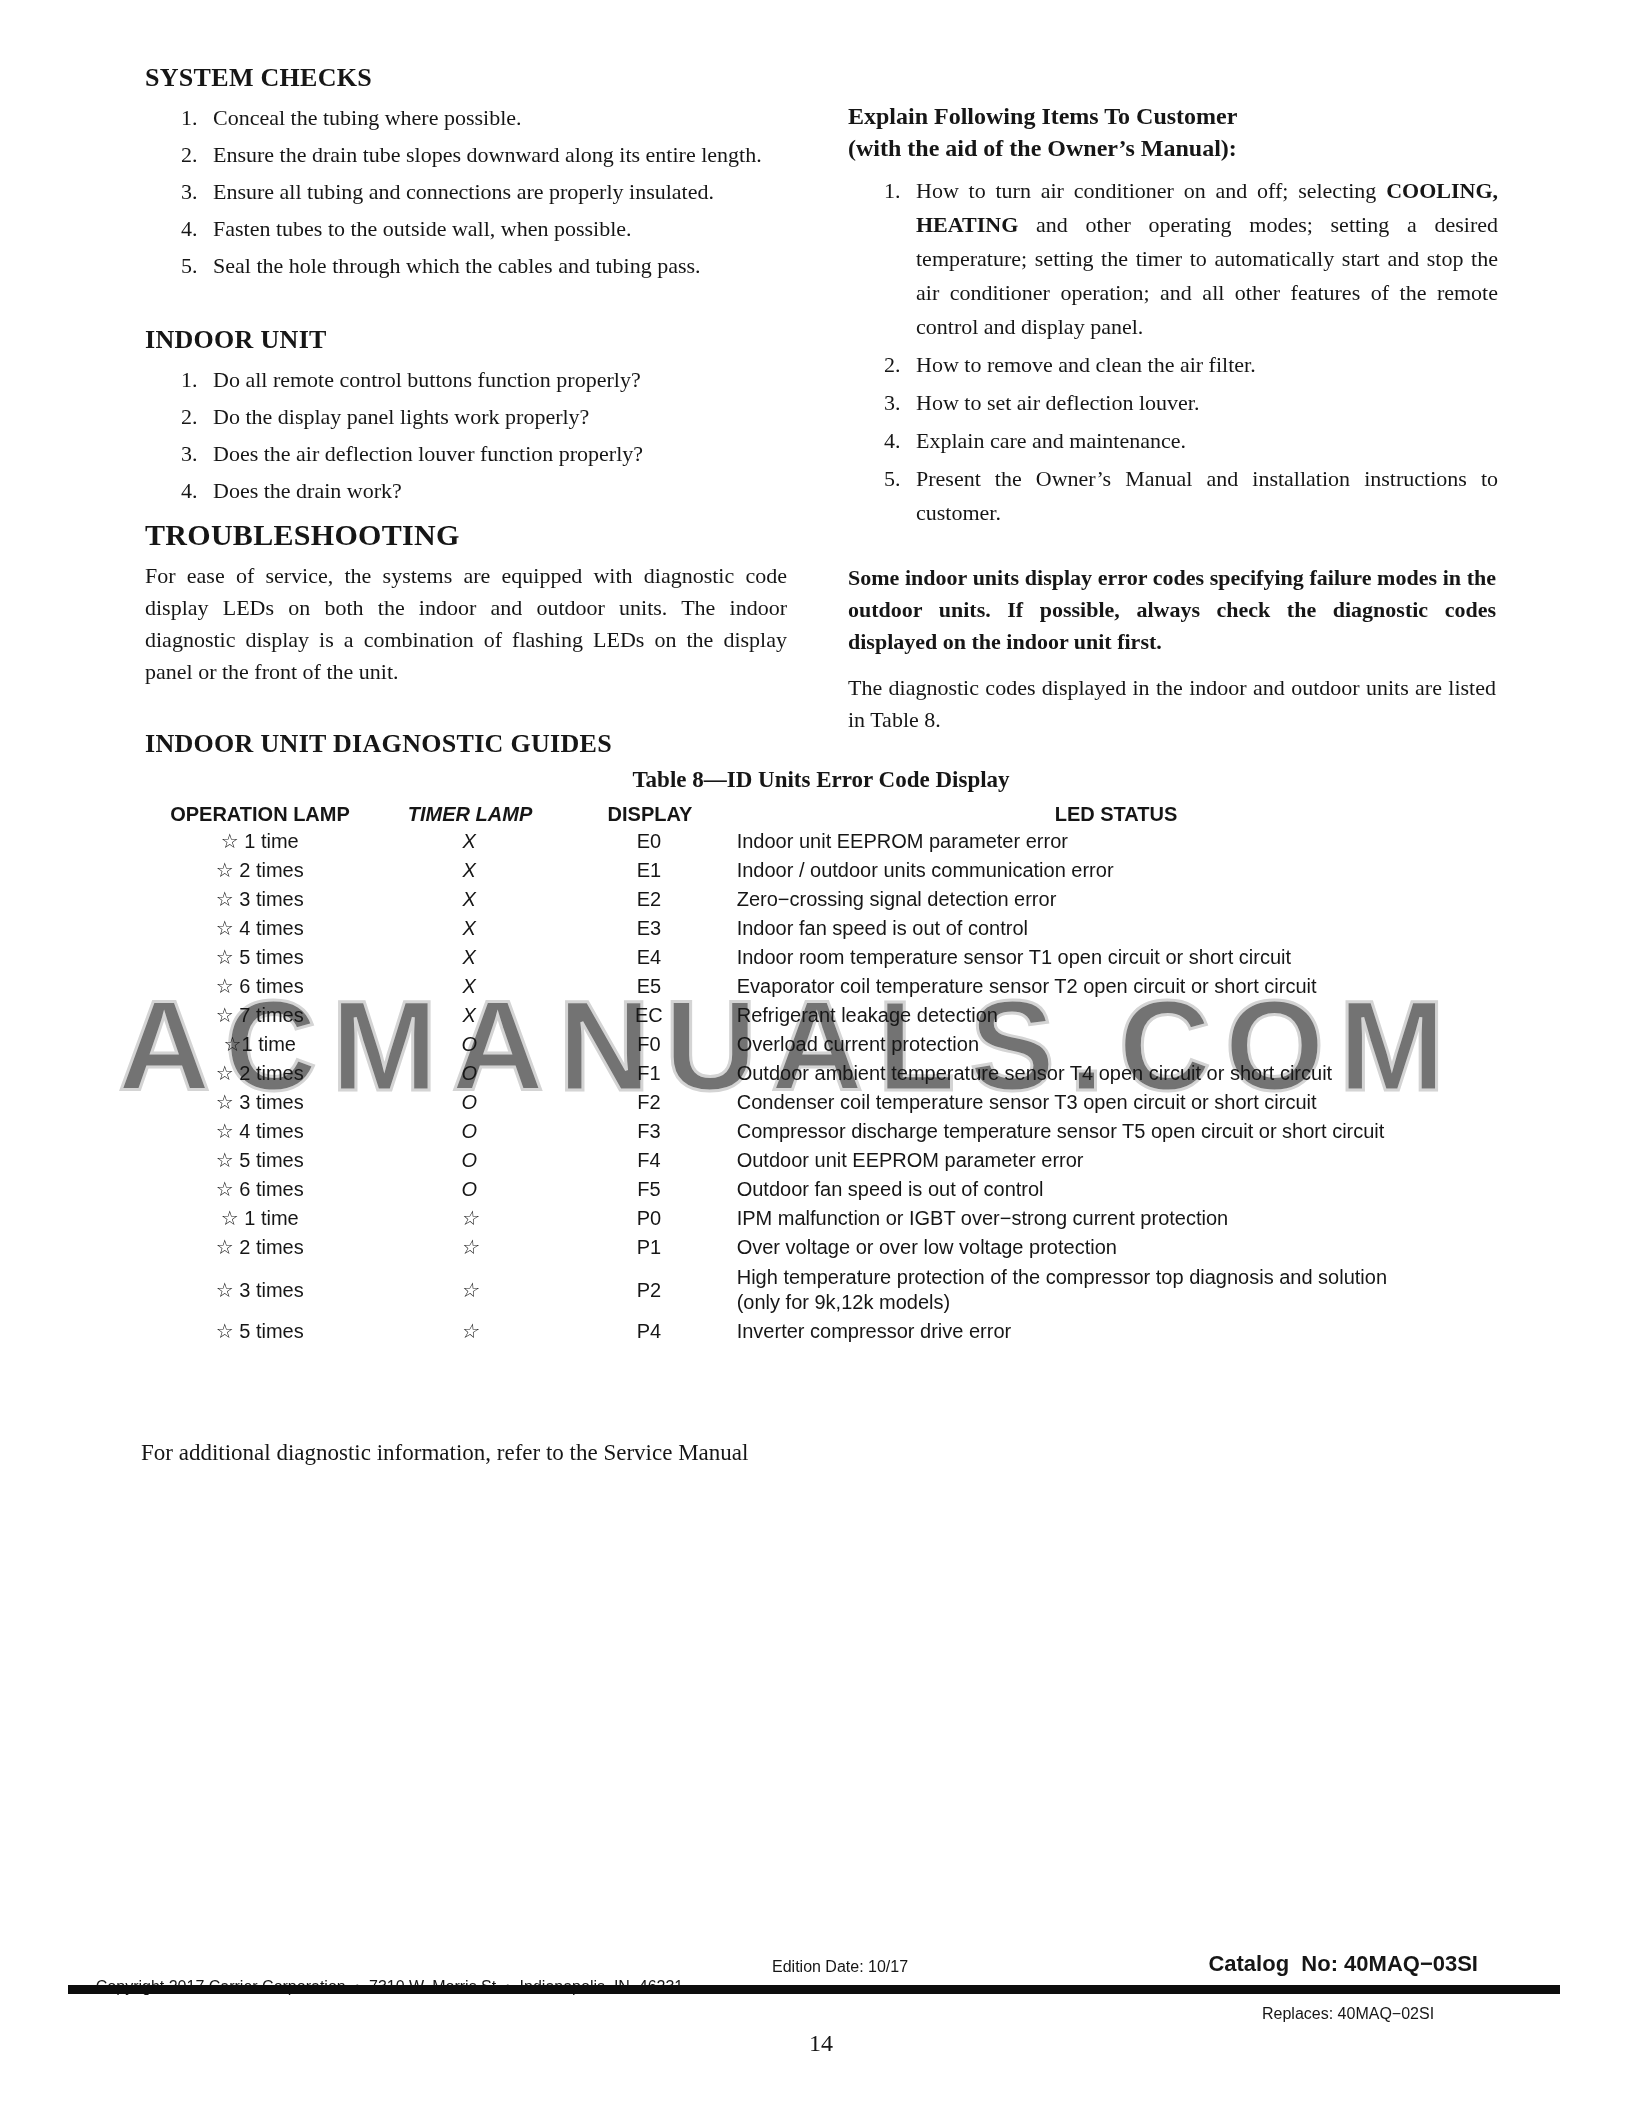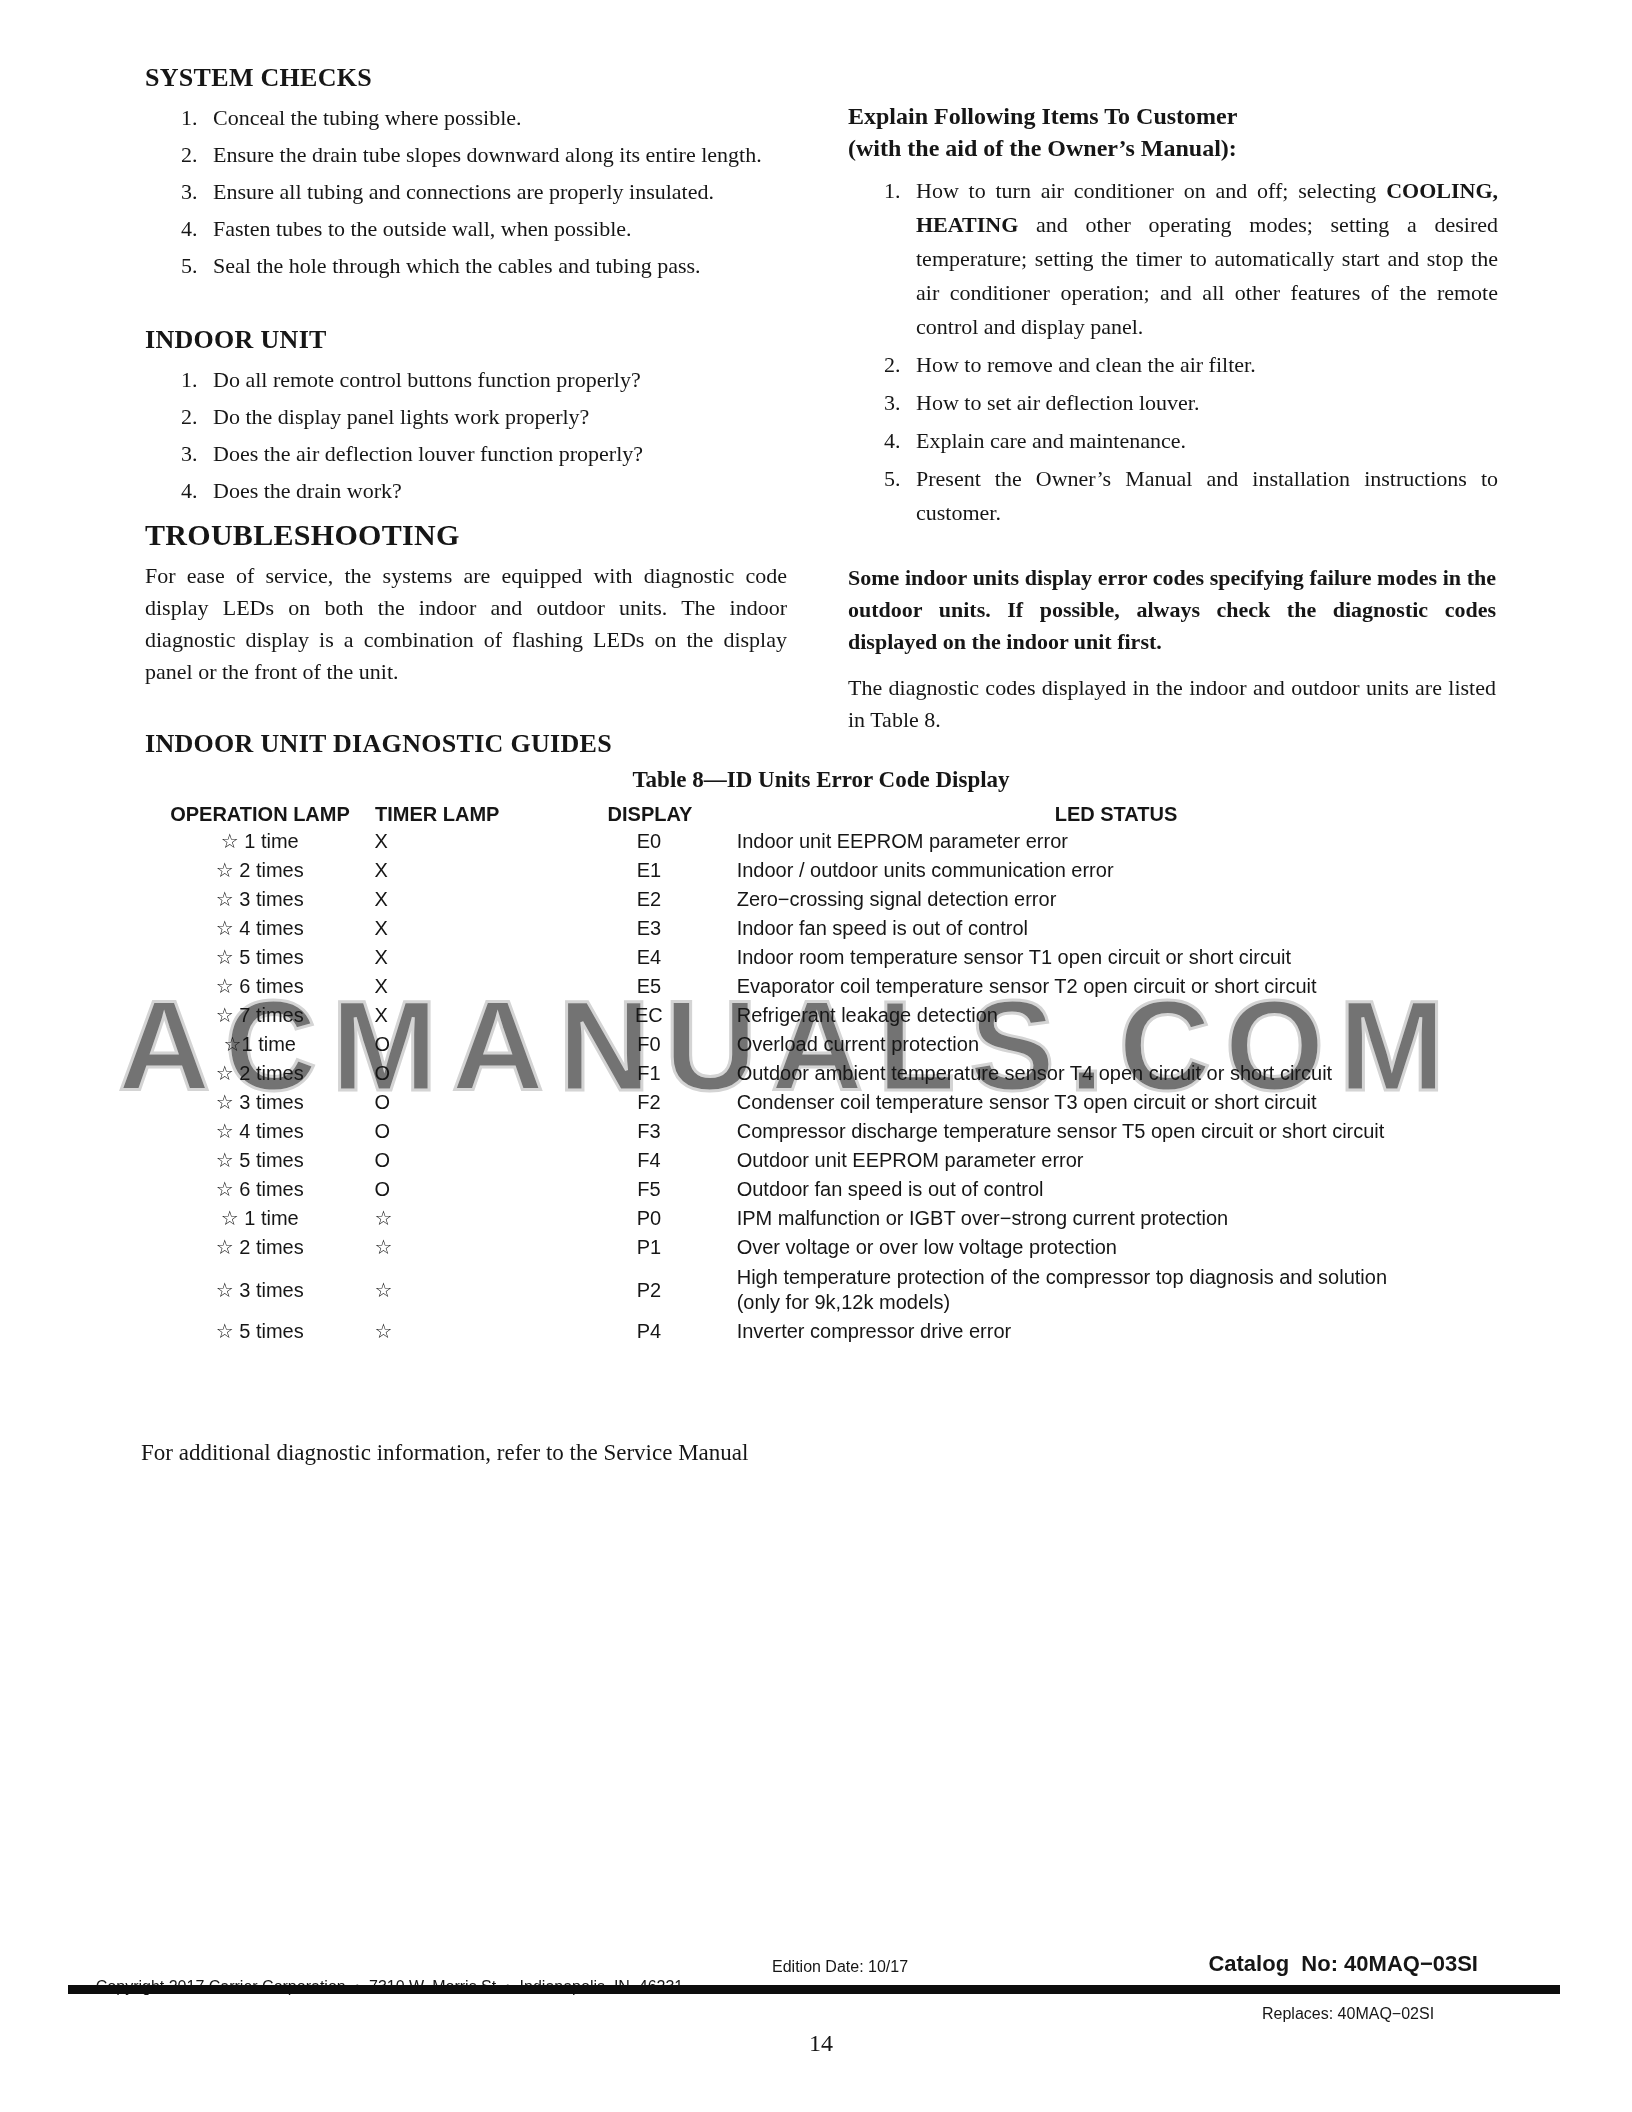--- a/index.html
+++ b/index.html
@@ -20,21 +20,21 @@
   .bold-head{font:700 24px/32px "Liberation Serif", serif;margin:0;}
   .para{font:22px/32px "Liberation Serif", serif;text-align:justify;margin:8px 0 0 0;}
   .para2{margin-top:14px;}
   .inline-bold{font-weight:700;}
 
   
   .tbl-title{font:700 23px/24px "Liberation Serif", serif;text-align:center;margin:0;}
   .tbl-head{display:flex;font:700 20px/26px "Liberation Sans", sans-serif;margin-top:9px;}
   .tbl-row{display:flex;font:20px/29px "Liberation Sans", sans-serif;}
   .c-op{width:230px;text-align:center;}
-  .c-tm{width:190px;}
+  .c-tm{width:190px;text-align:center;font-style:italic;}
   .c-dp{width:170px;text-align:center;}
   .c-st{width:762px;text-align:center;}
   .r-st{width:762px;text-align:left;padding-left:3px;}
   .tbl-row.dbl{padding:3px 0 2px 0;}
   .tbl-row.dbl .line{line-height:25px;}
   .tbl-row.dbl .c-op,.tbl-row.dbl .c-tm,.tbl-row.dbl .c-dp{line-height:50px;}
 
   .legend{position:absolute;top:1376px;left:145px;width:1352px;text-align:center;
           font:23px/26px "Liberation Serif", serif;z-index:1;}
   .legend .gap-lg{margin-right:52px;}

